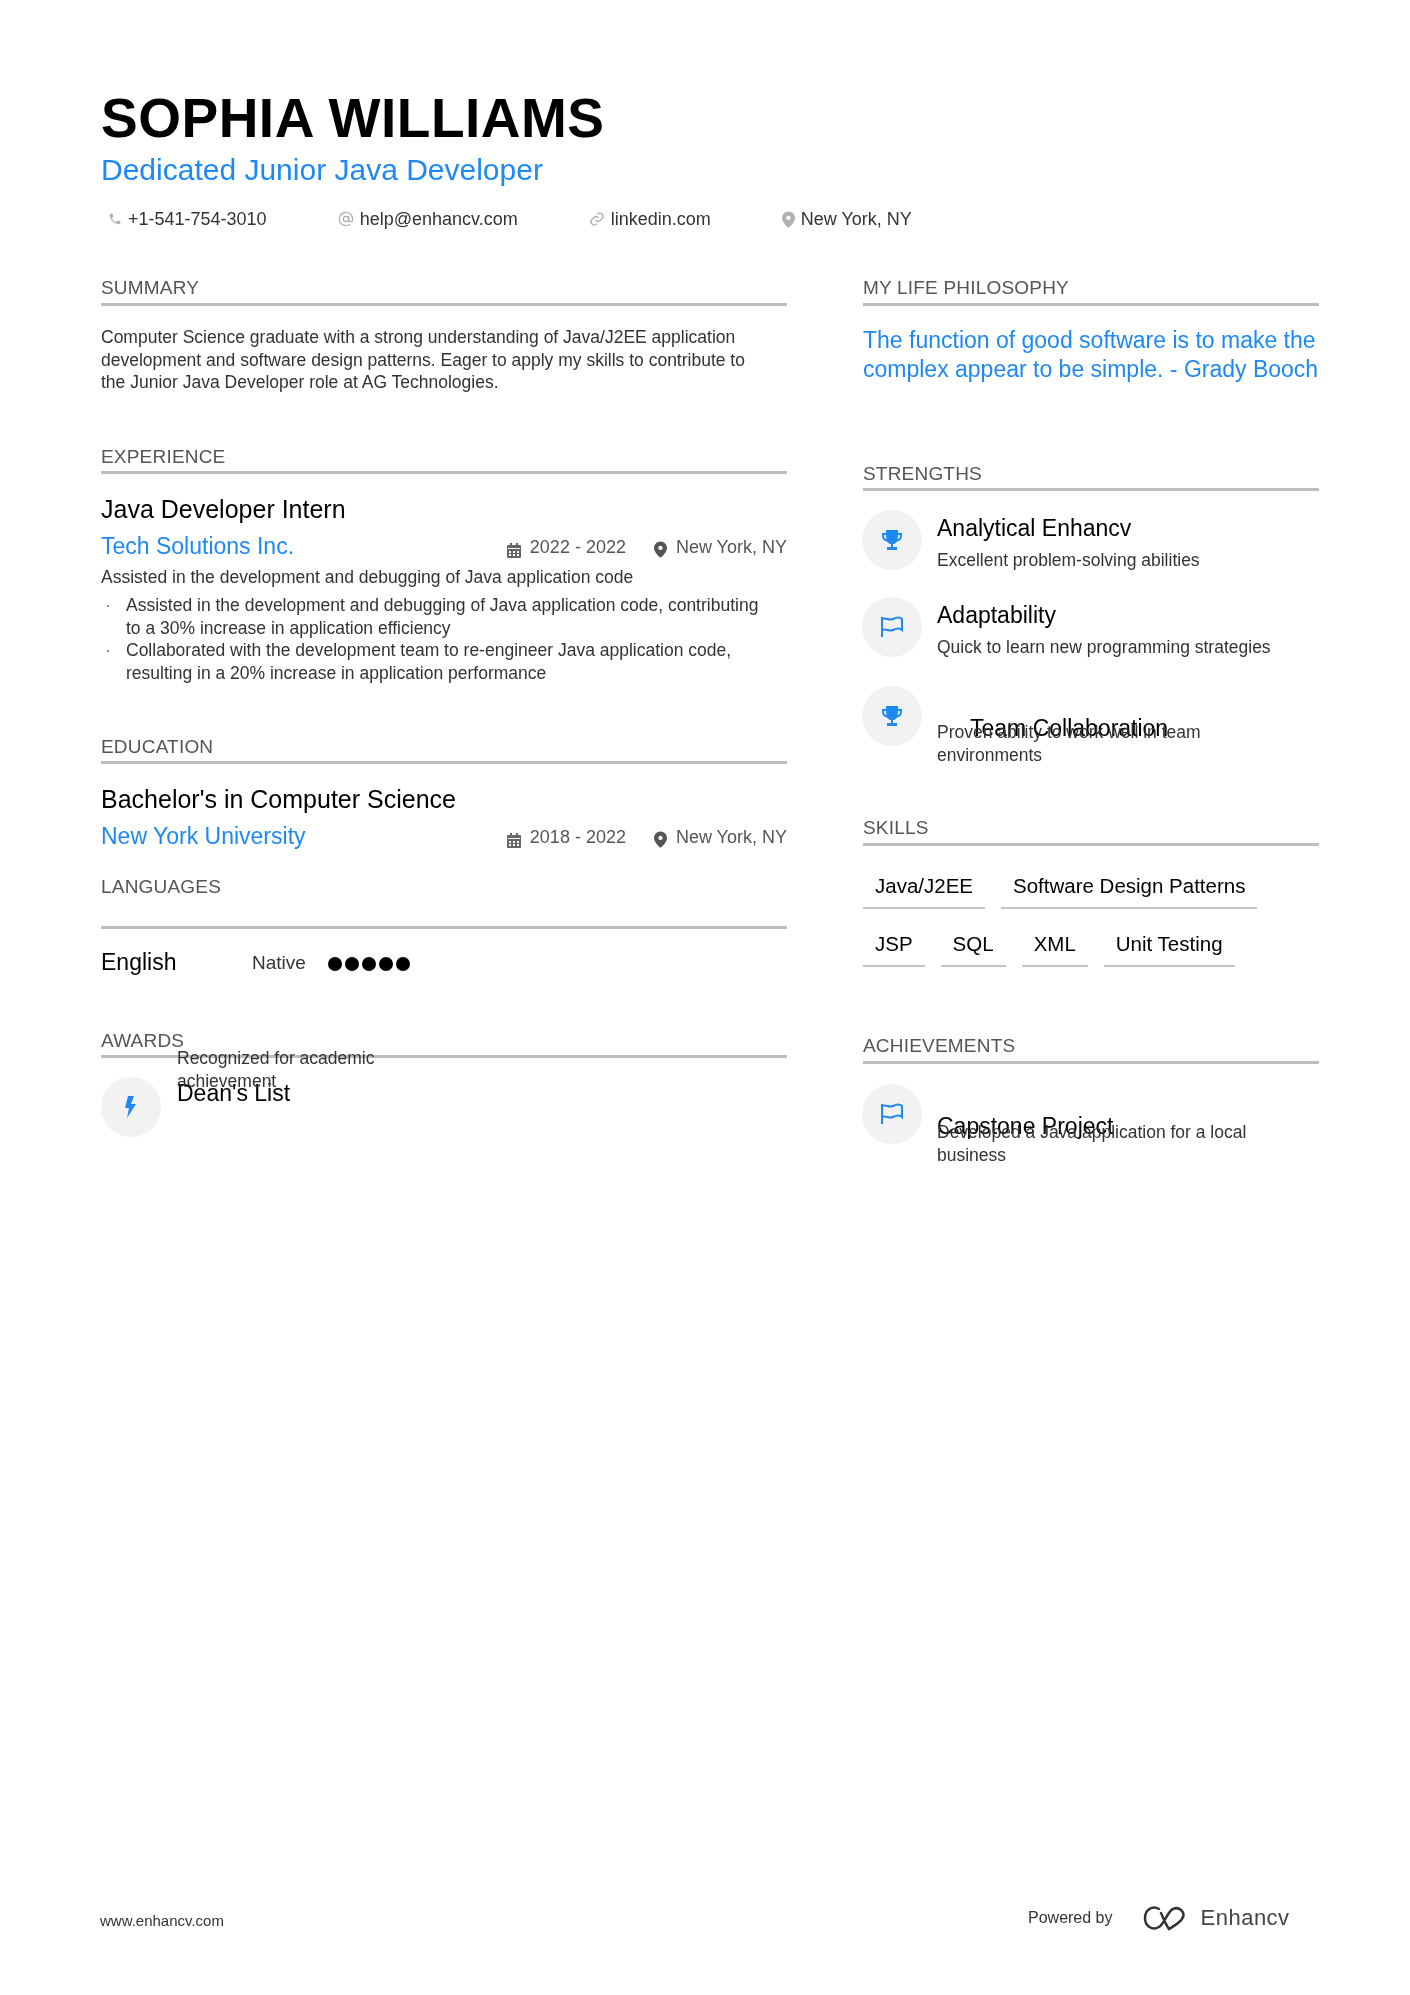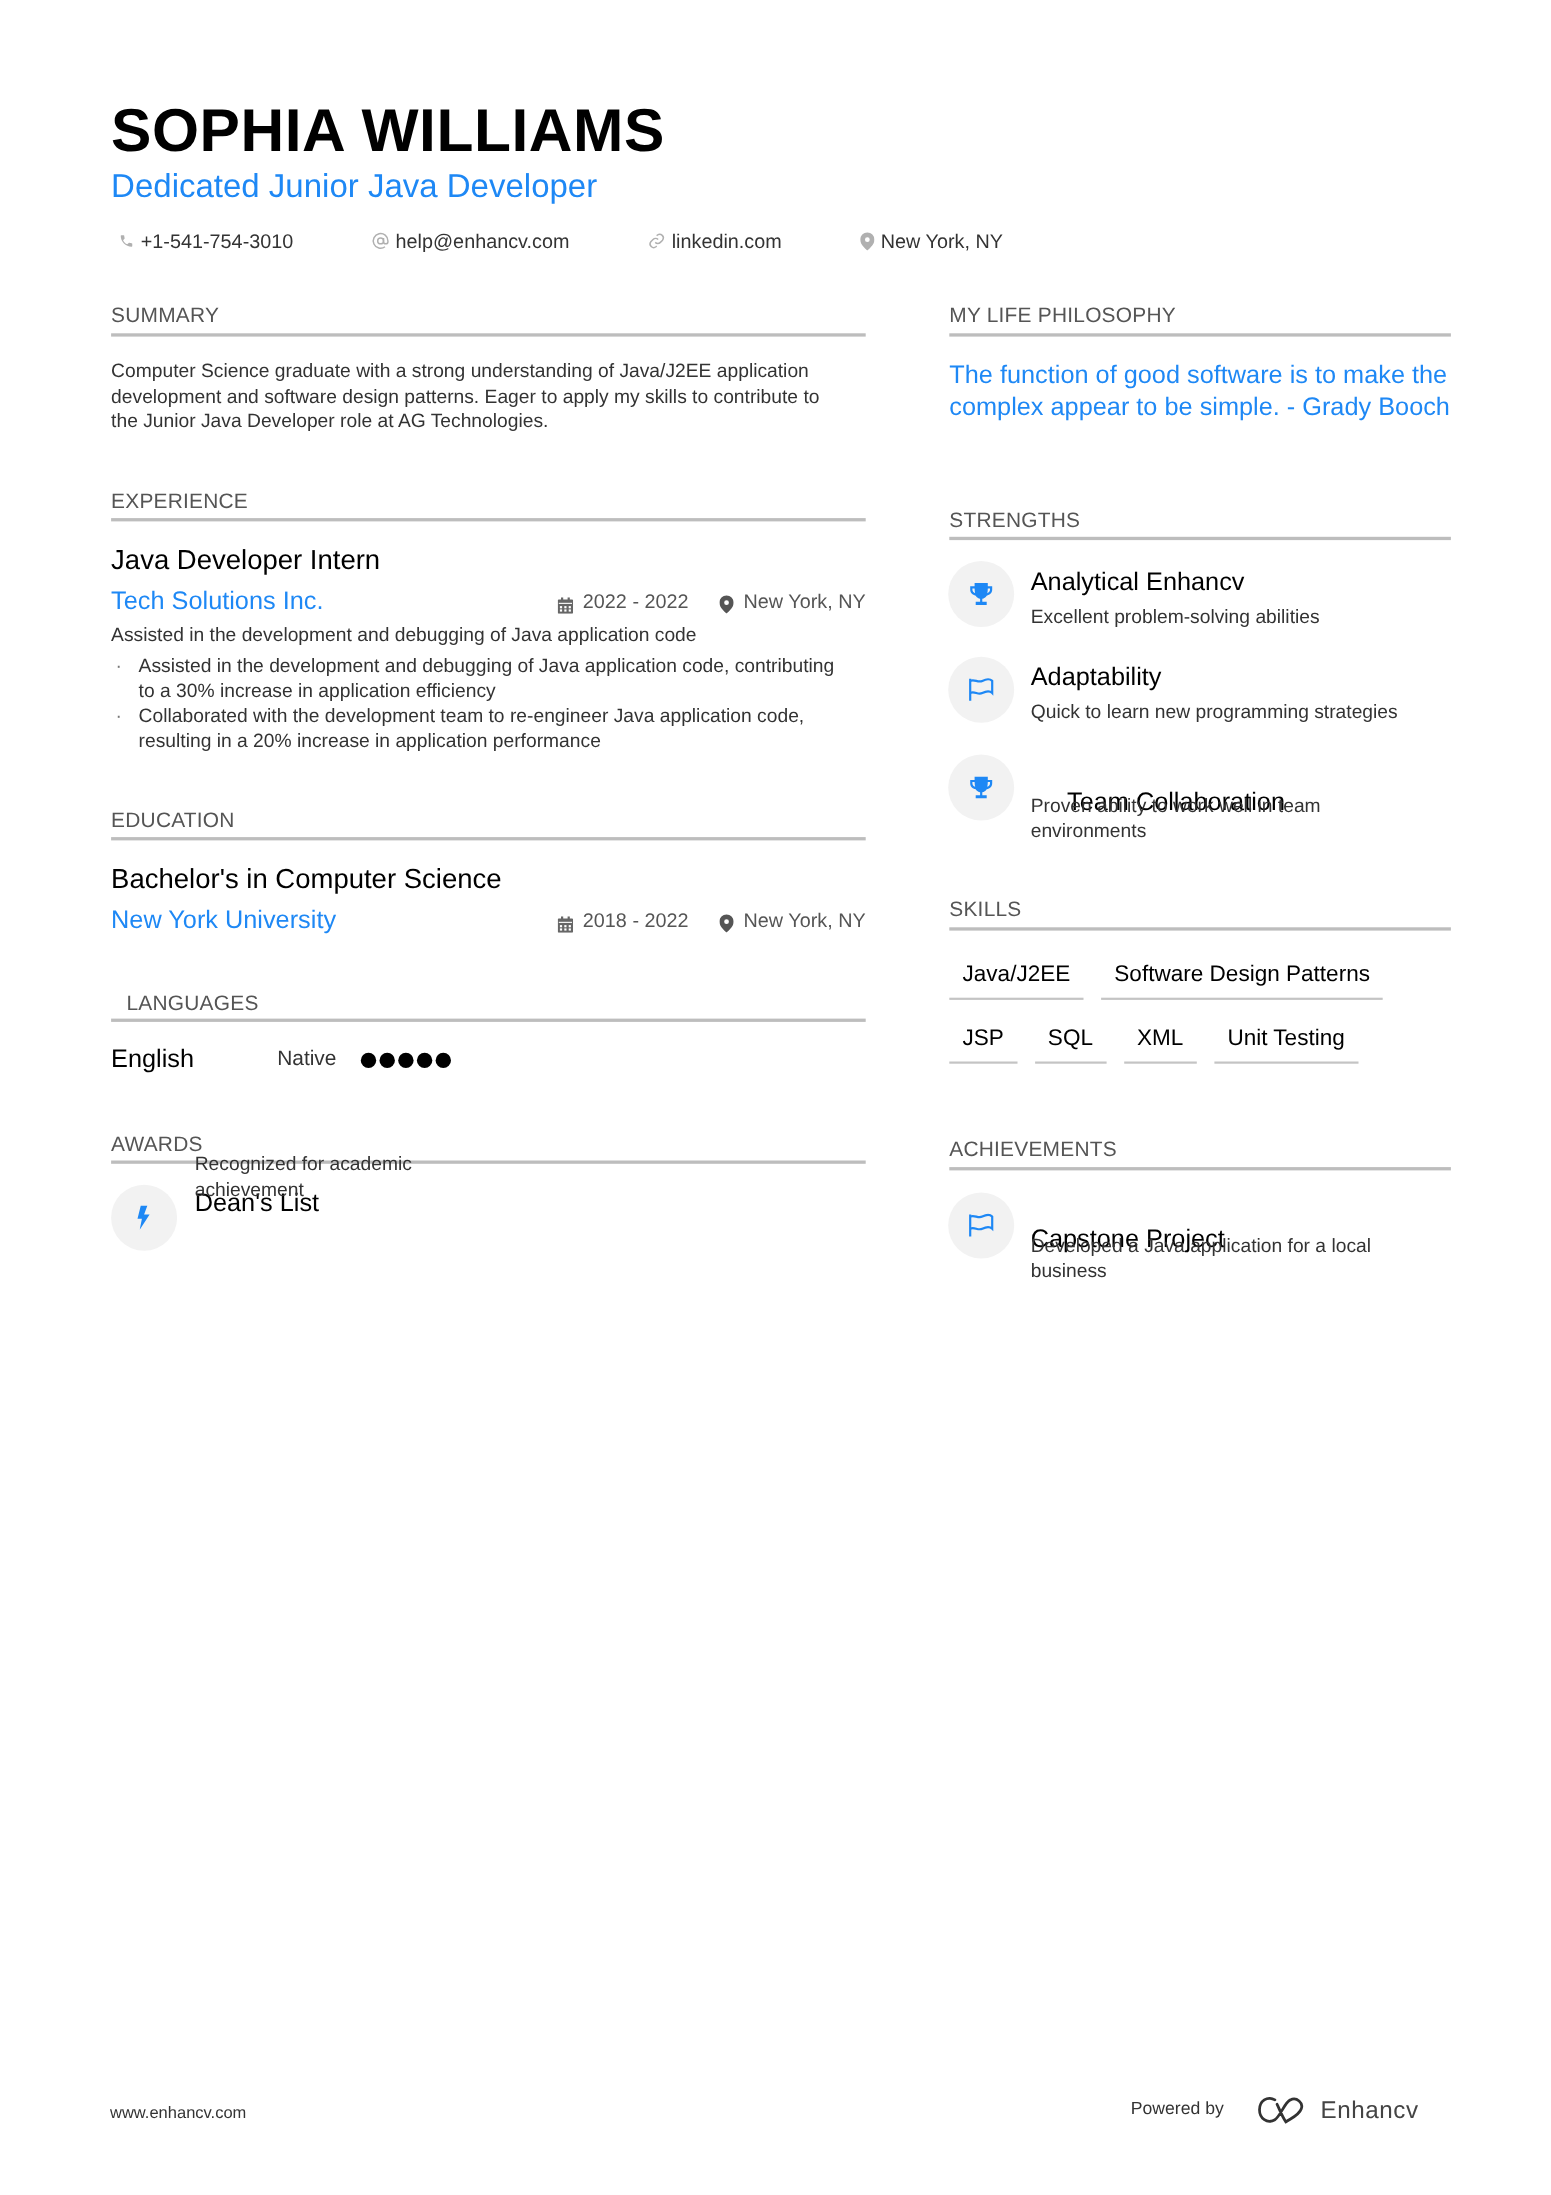--- a/index.html
+++ b/index.html
@@ -127,21 +127,21 @@
       <rect x="10" y="11" width="2" height="2" fill="#fff"></rect>
     </svg>
   <span>2018 - 2022</span>
   <span class="gap"></span>
   <svg width="13" height="17" viewBox="0 0 24 30">
       <path fill="#555" d="M12 0C5.4 0 0 5.4 0 12c0 9 12 18 12 18s12-9 12-18C24 5.4 18.6 0 12 0zm0 16a4 4 0 1 1 0-8 4 4 0 0 1 0 8z"></path>
     </svg>
   <span>New York, NY</span>
 </div>
 
-<div class="abs section-title" style="left:101px; top:902px;margin-left:14px;">LANGUAGES</div>
+<div class="abs section-title" style="left:101px; top:876px;">LANGUAGES</div>
 <div class="abs rule" style="left:101px; top:926px; width:686px;"></div>
 <div class="abs entry-title" style="left:101px; top:947px; font-size:23px;">English</div>
 <div class="abs" style="left:252px; top:952px; font-size:19px; color:#333;">Native</div>
 <div class="abs dots" style="left:328px; top:957px;">
   <span class="dot"></span>
   <span class="dot"></span>
   <span class="dot"></span>
   <span class="dot"></span>
   <span class="dot"></span>
 </div>

